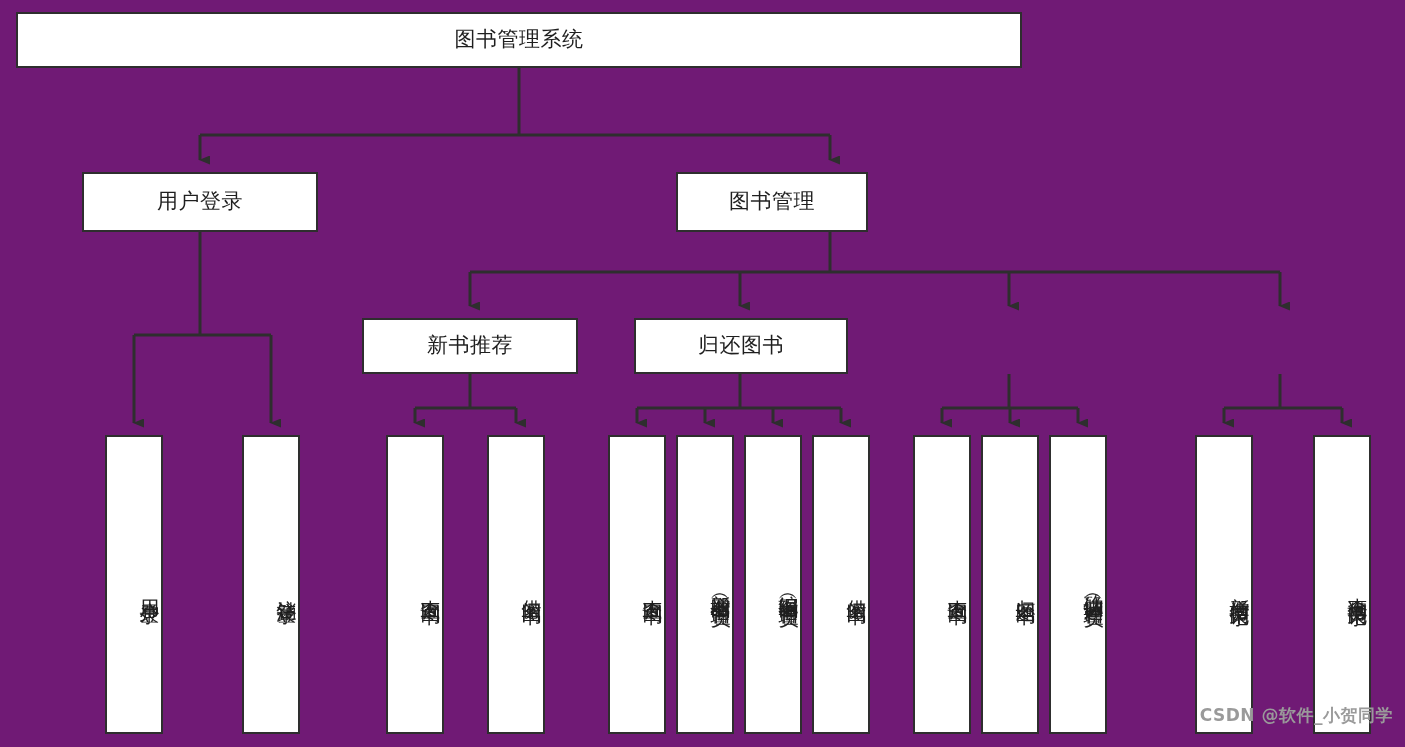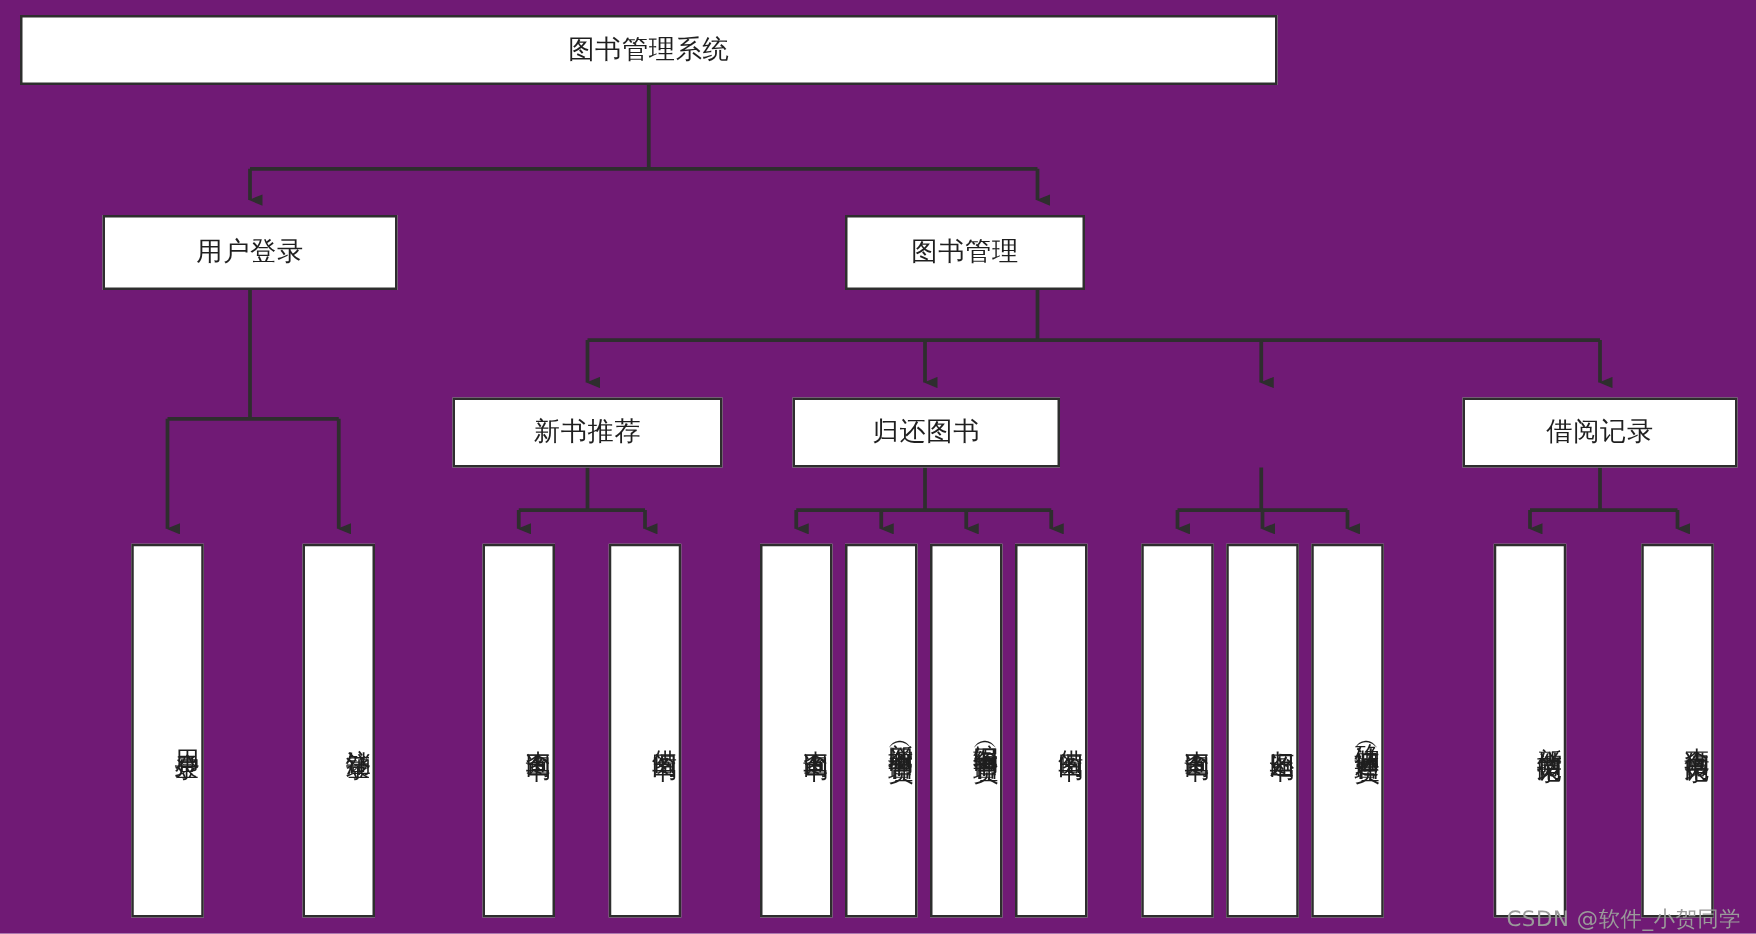--- a/index.html
+++ b/index.html
@@ -48,26 +48,27 @@
     justify-content: center;
   }
   .node-label {
     display: block;
     white-space: nowrap;
     line-height: 1.12;
   }
   #watermark {
     position: absolute;
     right: 12px;
-    bottom: 0;
+    bottom: 20px;
     font-size: 17px;
     color: #9a9a9a;
     letter-spacing: 0.5px;
     white-space: nowrap;
     pointer-events: none;
+    font-weight: bold;
   }
 </style>
 </head>
 <body>
 
 <div id="diagram-root">
 
   <svg id="diagram-svg" viewBox="0 0 1405 747" xmlns="http://www.w3.org/2000/svg">
     <defs>
       <marker id="arrowhead" markerWidth="9" markerHeight="11" refX="4.5" refY="10" orient="auto" markerUnits="userSpaceOnUse">
@@ -140,23 +141,20 @@
   <div class="node-box horizontal" style="left:676px; top:172px; width:192px; height:60px;">
     <span class="node-label">图书管理</span>
   </div>
 
   <div class="node-box horizontal" style="left:362px; top:318px; width:216px; height:56px;">
     <span class="node-label">新书推荐</span>
   </div>
   <div class="node-box horizontal" style="left:634px; top:318px; width:214px; height:56px;">
     <span class="node-label">归还图书</span>
   </div>
-  <div class="node-box horizontal" style="left:1170px; top:318px; width:220px; height:56px;">
-    <span class="node-label">借阅记录</span>
-  </div>
 
   <div class="node-box vertical" style="left:105px; top:435px; width:58px; height:299px;">
     <span class="node-label">用户登录</span>
   </div>
   <div class="node-box vertical" style="left:242px; top:435px; width:58px; height:299px;">
     <span class="node-label">注销登录</span>
   </div>
   <div class="node-box vertical" style="left:386px; top:435px; width:58px; height:299px;">
     <span class="node-label">查询图书</span>
   </div>

